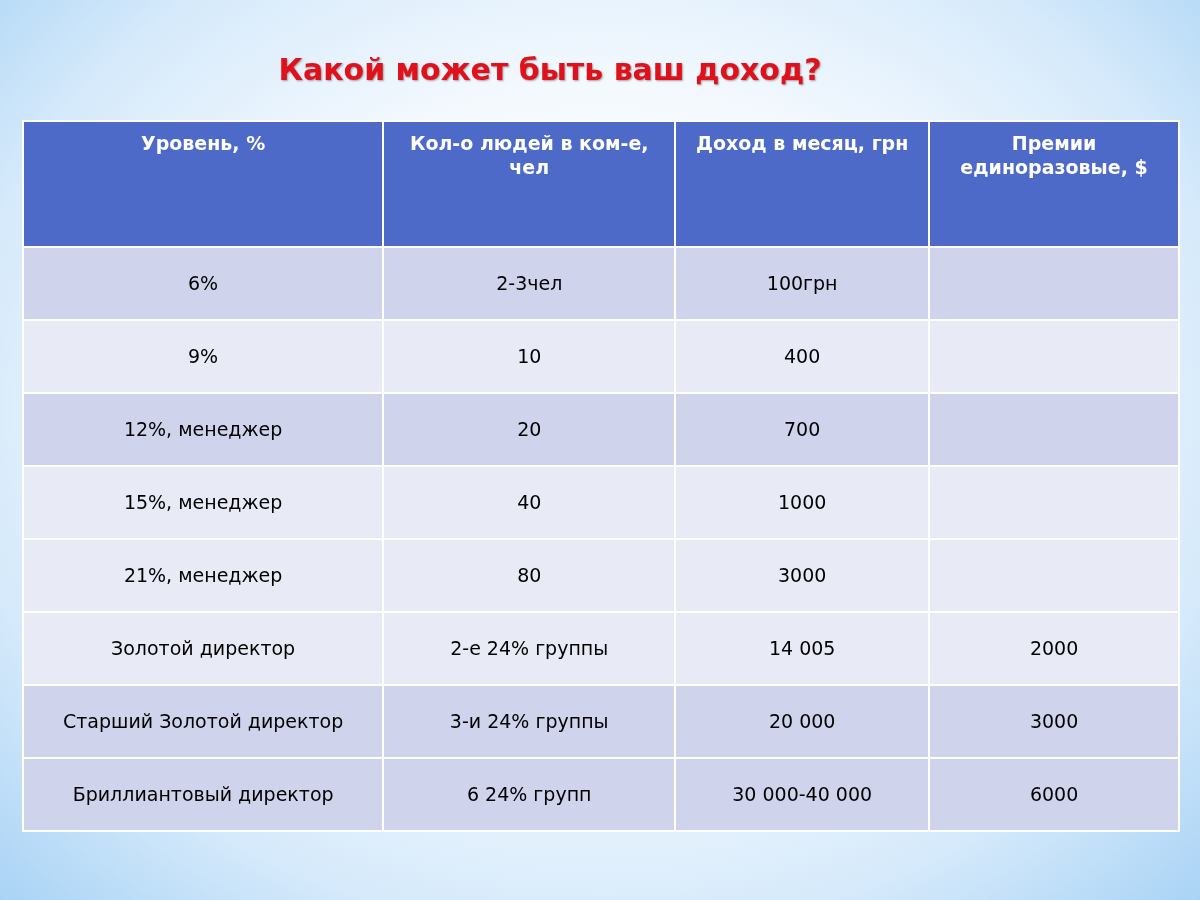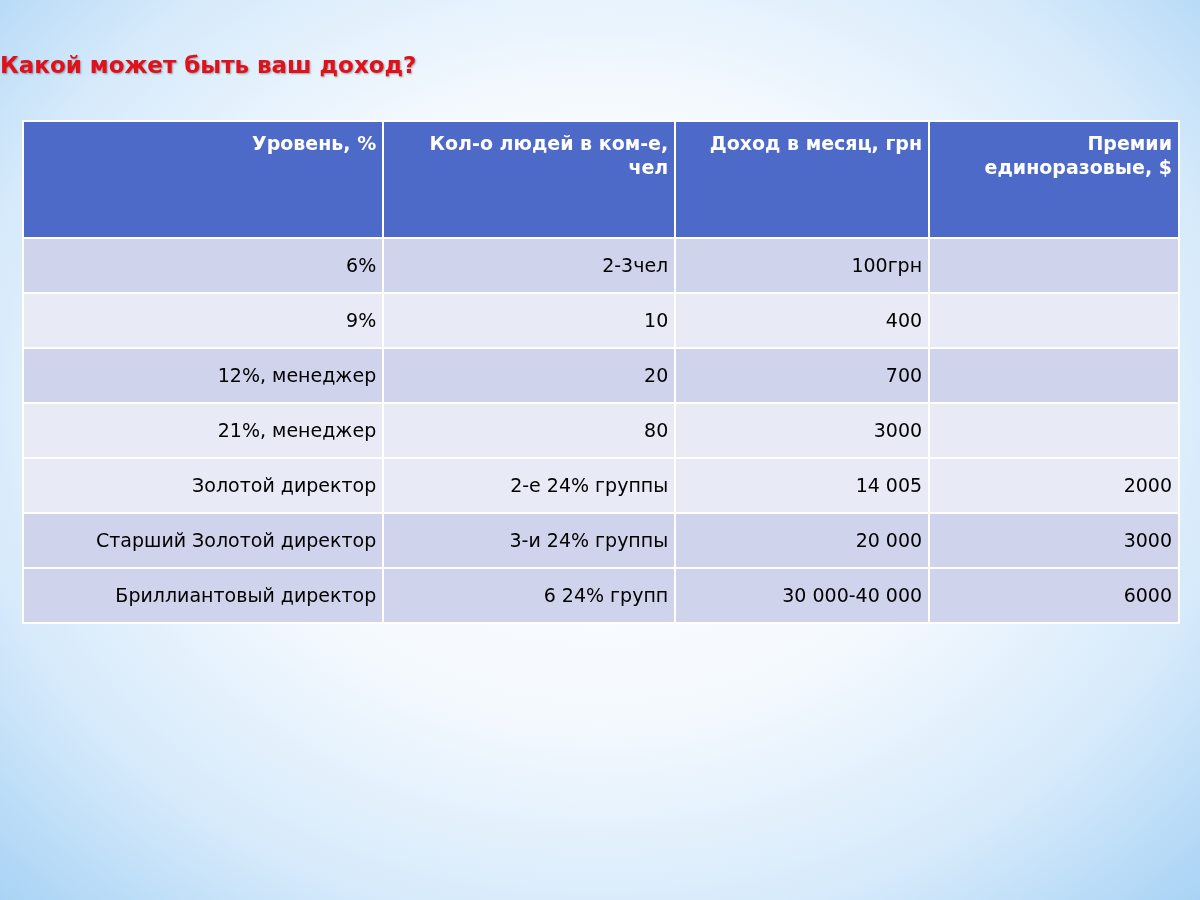--- a/index.html
+++ b/index.html
@@ -2,31 +2,31 @@
 <html><head>
   <meta charset="utf-8">
   <style>
     html, body { margin: 0; padding: 0; }
     body {
       width: 1200px; height: 900px; overflow: hidden; position: relative;
       background: radial-gradient(ellipse at 50% 45%, #ffffff 0%, #f4f9fe 45%, #d6eafb 75%, #a9d3f5 100%);
       font-family: "DejaVu Sans", "Liberation Sans", sans-serif;
     }
     .title {
-      position: absolute; left: 0; top: 52px; width: 1100px; 
-      color: #e0111a; font-size: 23px; font-weight: bold;
+      position: absolute; left: 0; top: 52px; width: 1100px; text-align: center;
+      color: #e0111a; font-size: 30px; font-weight: bold;
       text-shadow: 1px 1px 2px rgba(0,0,0,0.35);
     }
     table.income {
       position: absolute; left: 22px; top: 120px; width: 1158px;
       border-collapse: collapse; table-layout: fixed;
       font-size: 19px; color: #000;
     }
     table.income th, table.income td {
-      border: 2px solid #ffffff; text-align: right; padding: 4px 6px;
+      border: 2px solid #ffffff; text-align: center; padding: 13px 6px;
     }
     table.income th {
       background: #4e6ac9; color: #fff; font-weight: bold; font-size: 19px;
       vertical-align: top; padding-top: 10px; height: 101px; line-height: 1.25;
     }
     table.income td { height: 45px; line-height: 45px; white-space: nowrap; }
     tr.odd td  { background: #cfd3ec; }
     tr.even td { background: #e8ebf6; }
     .col1 { width: 359px; } .col2 { width: 291px; } .col3 { width: 253px; } .col4 { width: 249px; }
   </style>
@@ -63,20 +63,26 @@
         <td>400</td>
         <td></td>
       </tr>
       <tr class="odd">
         <td>12%, менеджер</td>
         <td>20</td>
         <td>700</td>
         <td></td>
       </tr>
       <tr class="even">
+        <td>15%, менеджер</td>
+        <td>40</td>
+        <td>1000</td>
+        <td></td>
+      </tr>
+      <tr class="even">
         <td>21%, менеджер</td>
         <td>80</td>
         <td>3000</td>
         <td></td>
       </tr>
       <tr class="even">
         <td>Золотой директор</td>
         <td>2-е 24% группы</td>
         <td>14 005</td>
         <td>2000</td>

